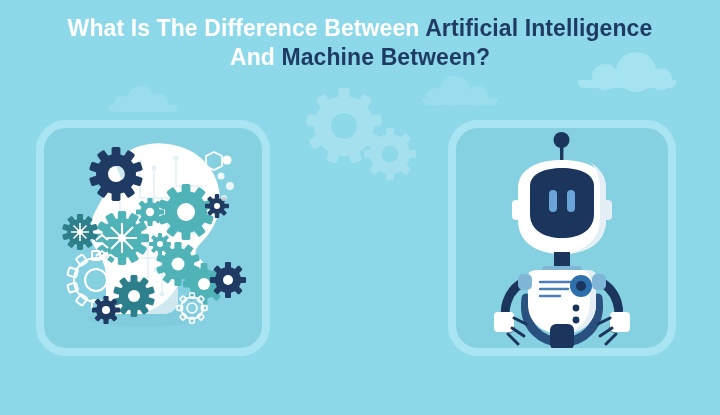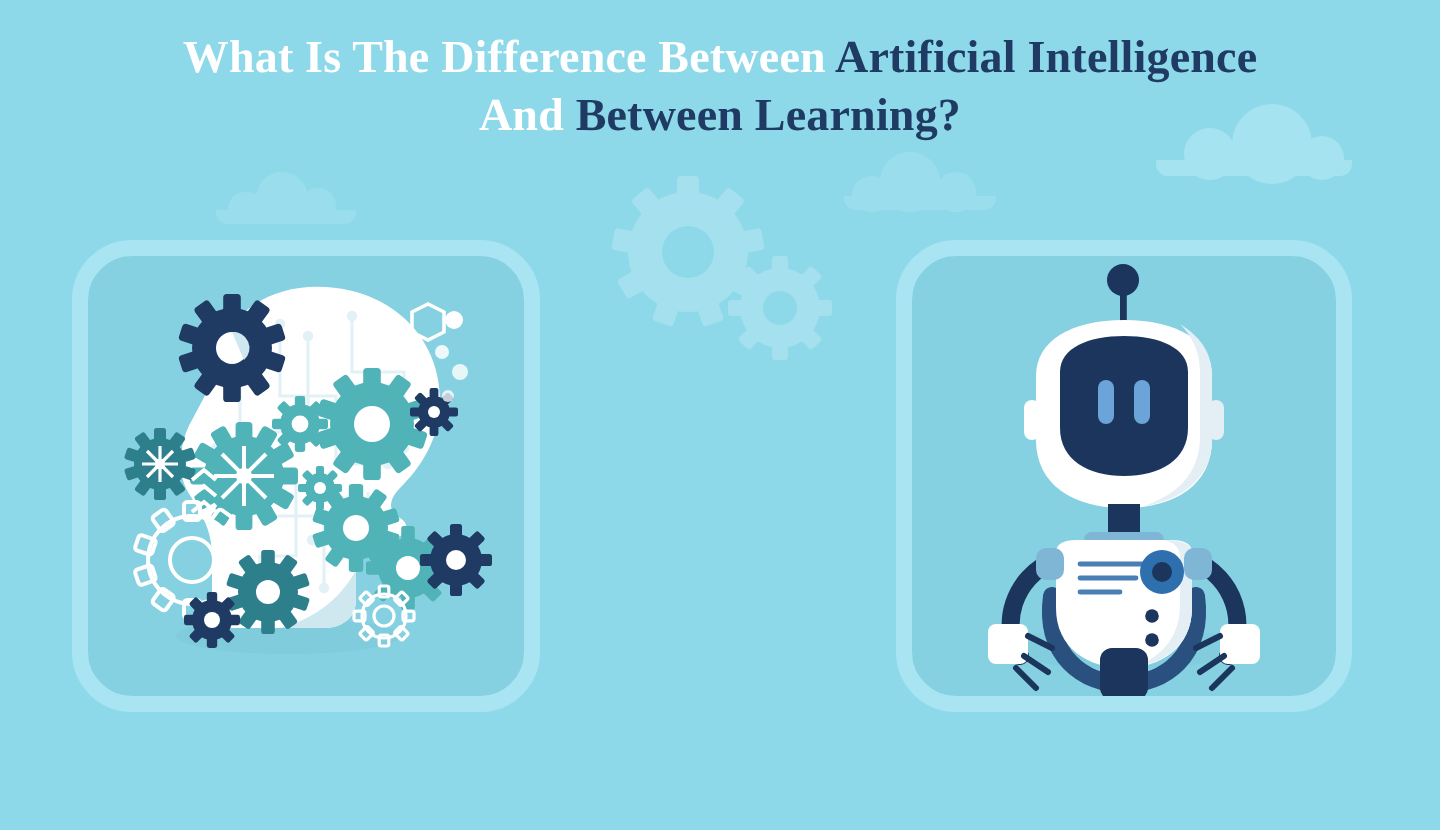--- a/index.html
+++ b/index.html
@@ -6,21 +6,21 @@
     margin: 0;
     padding: 0;
     background: #ffffff;
   }
   #stage {
     position: relative;
     width: 720px;
     height: 415px;
     overflow: hidden;
     background: #8ed9e9;
-    font-family: Liberation Serif, serif;
+    font-family: Liberation Sans, sans-serif;
     user-select: none;
   }
 
   
   .cloud {
     position: absolute;
     pointer-events: none;
   }
   .cloud .puff {
     position: absolute;
@@ -131,21 +131,21 @@
       </g>
     </g>
   </svg>
 
   <div class="headline">
     <span>
       <span>What Is The Difference Between </span><span class="hl-accent">Artificial Intelligence</span>
     </span>
     <br>
     <span>
-      <span>And </span><span class="hl-accent">Between Learning?</span>
+      <span>And </span><span class="hl-accent">Machine Between?</span>
     </span>
   </div>
 
   <div class="panel" id="panel-left">
     <div class="art">
       <svg width="218" height="220" viewBox="0 0 218 220">
         <defs>
           <clipPath id="headclip">
             <path d="M68 52 C68 26, 96 12, 124 16 C156 20, 176 44, 176 72
                      C176 92, 166 106, 156 116 C150 122, 150 128, 156 131

